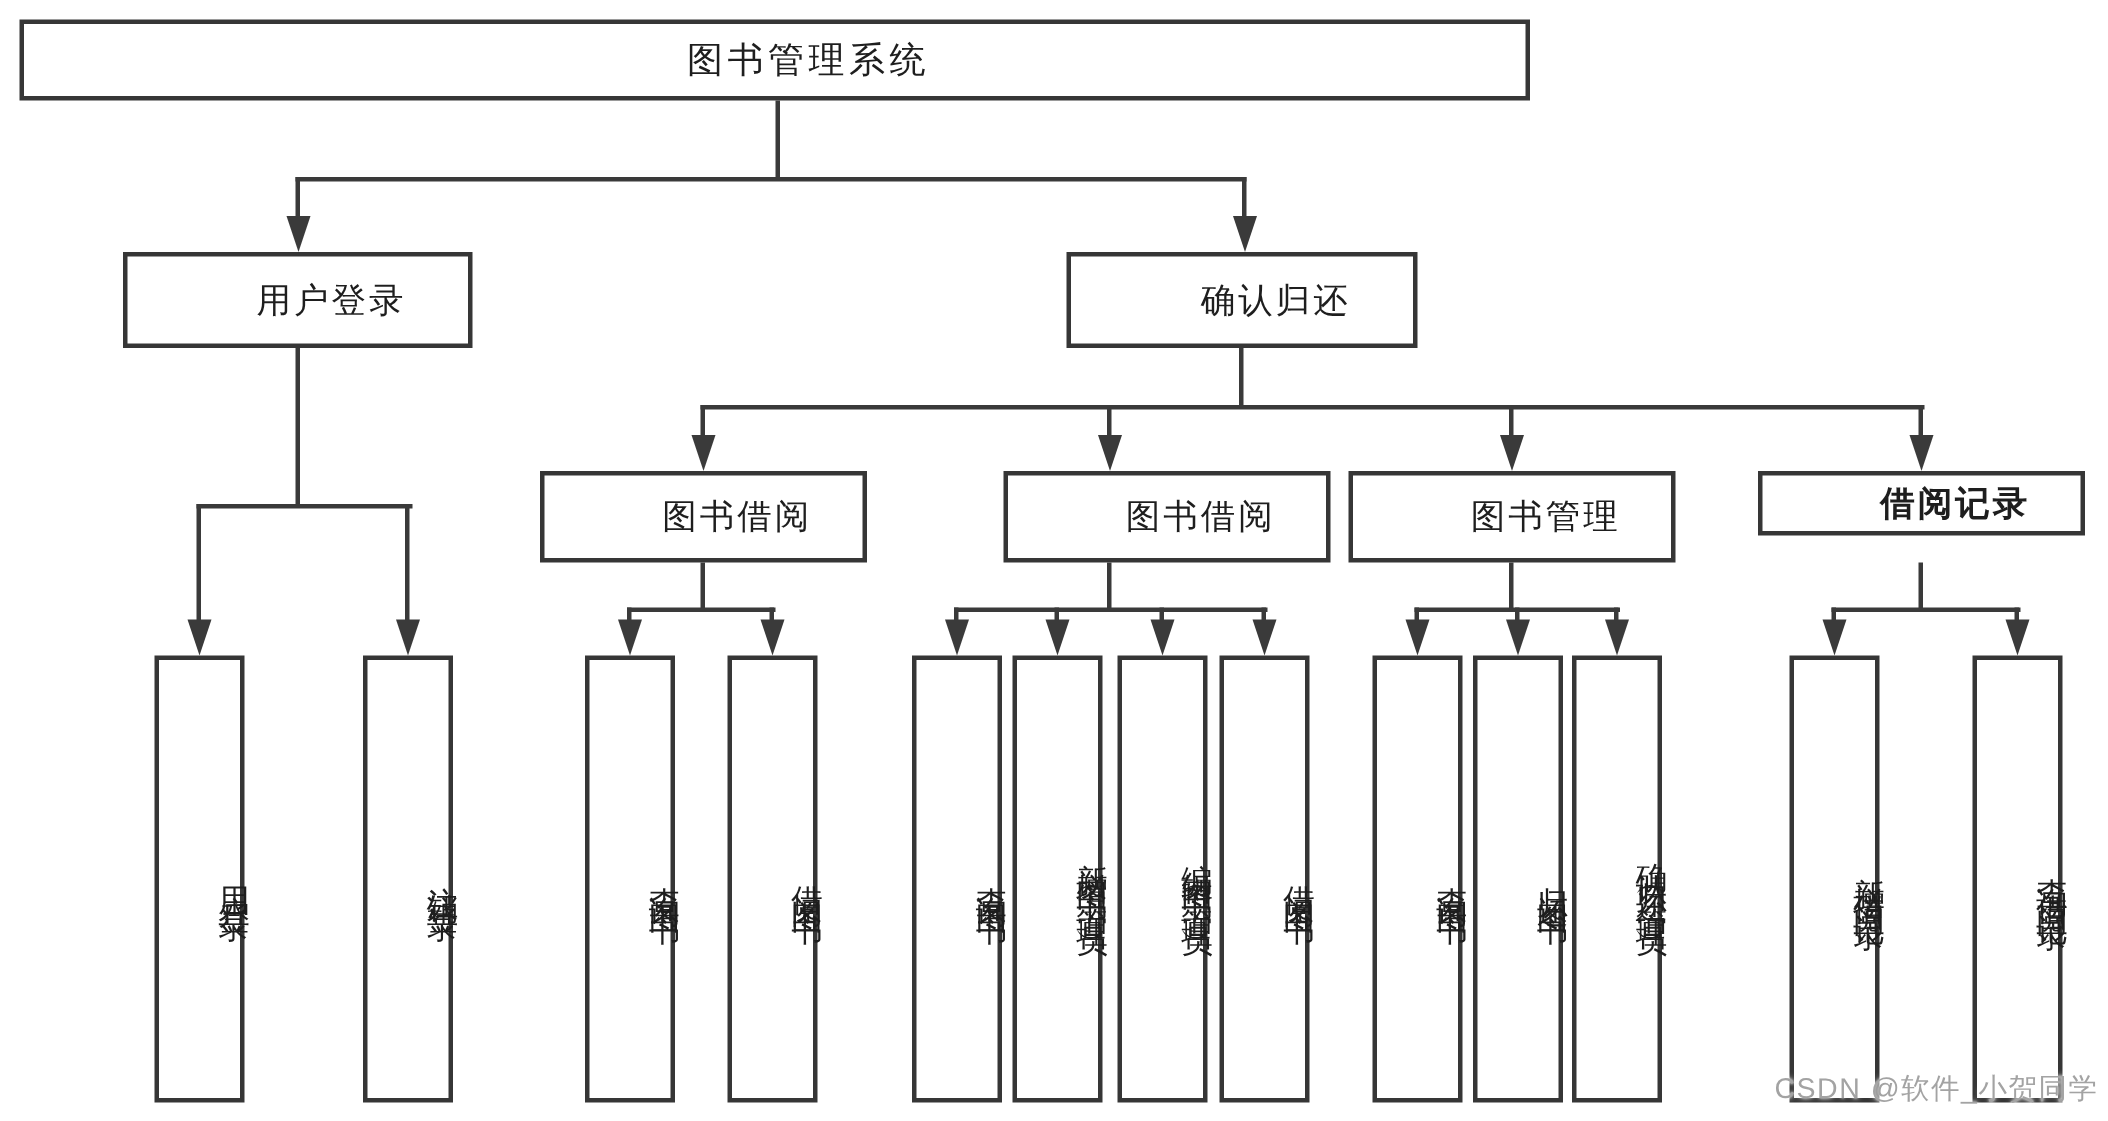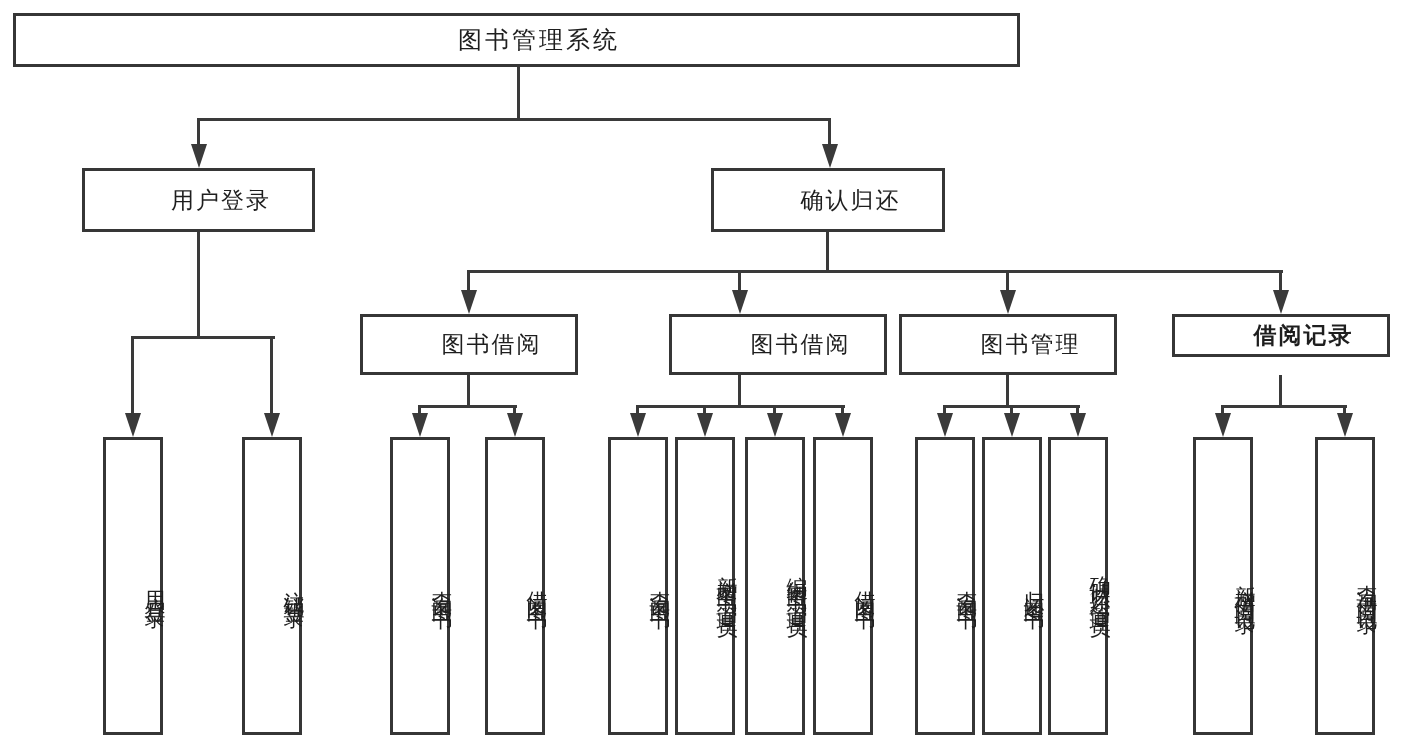--- a/index.html
+++ b/index.html
@@ -185,14 +185,15 @@
   <div class="vline" style="left:1076px; top:405px; height:10px;"></div>
   <div class="arrow" style="left:1070px; top:413px;"></div>
 
   <div class="vline" style="left:1279px; top:375px; height:32px;"></div>
   <div class="hline" style="left:1221px; top:405px; width:126px;"></div>
   <div class="vline" style="left:1221px; top:405px; height:10px;"></div>
   <div class="arrow" style="left:1215px; top:413px;"></div>
   <div class="vline" style="left:1343px; top:405px; height:10px;"></div>
   <div class="arrow" style="left:1337px; top:413px;"></div>
 
+  <div class="watermark">CSDN @软件_小贺同学</div>
 
 </div>
 
 </body></html>

